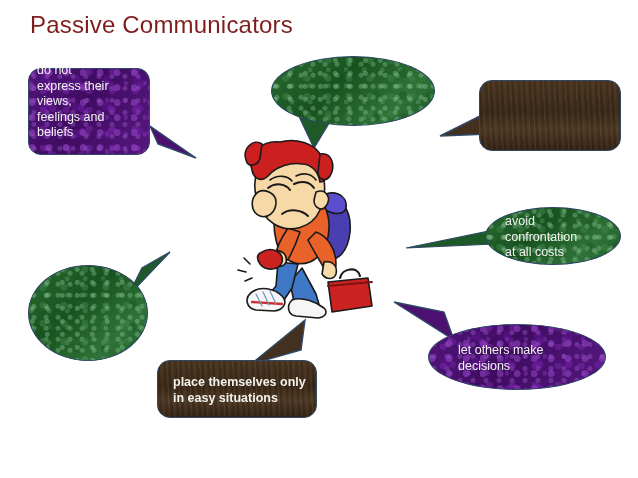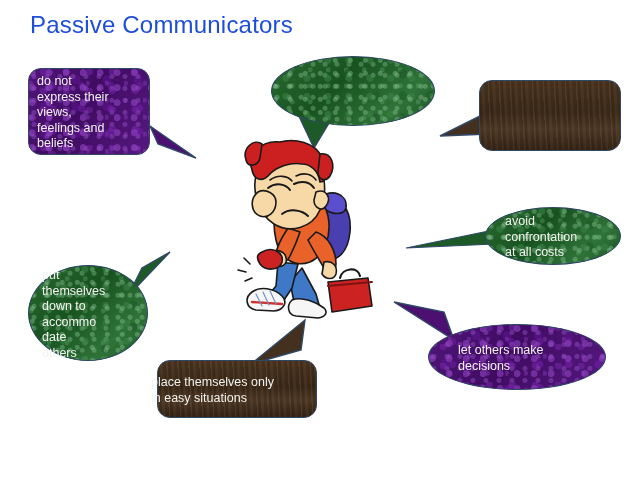--- a/index.html
+++ b/index.html
@@ -21,21 +21,21 @@
   }
 
   
   .title {
     position: absolute;
     left: 30px;
     top: 11px;
     font-size: 24px;
     font-weight: 400;
     letter-spacing: 0.2px;
-    color: #1d4ed8;
+    color: #7f1d1d;
     white-space: nowrap;
   }
 
   
   .btext {
     position: absolute;
     color: #f2f2ef;
     font-size: 12.5px;
     line-height: 15.5px;
     z-index: 6;
@@ -102,21 +102,21 @@
 <body>
 
 <div class="slide">
 
   <div class="title">Passive Communicators</div>
 
   <svg class="tail-svg" style="left:150px; top:120px; width:60px; height:50px;" viewBox="0 0 60 50">
     <polygon points="0,6 46,38 8,24" fill="#4b1070" stroke="#2f4868" stroke-width="1.4"></polygon>
   </svg>
   <div class="shape rrect purple-fill" style="left:28px; top:68px; width:122px; height:87px;"></div>
-  <div class="btext" style="left:37px; top:74px; width:112px;">do not
+  <div class="btext" style="left:37px; top:63px; width:112px;">do not
 express their
 views,
 feelings and
 beliefs</div>
 
   <svg class="tail-svg" style="left:296px; top:112px; width:50px; height:46px;" viewBox="0 0 50 46">
     <polygon points="2,2 36,6 18,36" fill="#1e5a28" stroke="#2f4868" stroke-width="1.4"></polygon>
   </svg>
   <div class="shape oval green-fill" style="left:271px; top:56px; width:164px; height:70px;"></div>
 
@@ -130,39 +130,33 @@
   </svg>
   <div class="shape oval green-fill" style="left:485px; top:207px; width:136px; height:58px;"></div>
   <div class="btext" style="left:505px; top:214px; width:112px;">avoid
 confrontation
 at all costs</div>
 
   <svg class="tail-svg" style="left:118px; top:250px; width:56px; height:52px;" viewBox="0 0 56 52">
     <polygon points="52,2 10,46 24,18" fill="#1e5a28" stroke="#2f4868" stroke-width="1.4"></polygon>
   </svg>
   <div class="shape green-fill" style="left:28px; top:265px; width:120px; height:96px; border-radius:50%; border:1.5px solid #2f4868; box-sizing:border-box;"></div>
-  <div class="btext" style="left:42px; top:268px; width:92px;">put
-themselves
-down to
-accommo
-date
-others</div>
 
   <svg class="tail-svg" style="left:392px; top:300px; width:80px; height:56px;" viewBox="0 0 80 56">
     <polygon points="2,2 62,40 52,12" fill="#4b1070" stroke="#2f4868" stroke-width="1.4"></polygon>
   </svg>
   <div class="shape oval purple-fill" style="left:428px; top:324px; width:178px; height:66px;"></div>
   <div class="btext" style="left:458px; top:343px; width:140px;">let others make
 decisions</div>
 
   <svg class="tail-svg" style="left:243px; top:318px; width:72px; height:52px;" viewBox="0 0 72 52">
     <polygon points="62,2 8,46 58,32" fill="#43301f" stroke="#2f4868" stroke-width="1.4"></polygon>
   </svg>
   <div class="shape rrect wood-fill" style="left:157px; top:360px; width:160px; height:58px;"></div>
-  <div class="btext" style="left:151px; top:375px; width:150px;">place themselves only
+  <div class="btext" style="left:173px; top:375px; width:150px;font-weight:bold;">place themselves only
 in easy situations</div>
 
   <svg class="character" viewBox="0 0 142 190">
     <g stroke="#1a1a1a" stroke-width="1.6" stroke-linejoin="round" stroke-linecap="round">
 
       <path d="M70,132 L84,158 L88,172 L78,176 L62,166 L58,146 Z" fill="#3f78c6"></path>
       <path d="M60,164 C70,160 84,166 92,172 C96,176 94,181 86,182 L64,180 C56,179 54,170 60,164 Z" fill="#f6f6f6"></path>
 
       <path d="M46,126 L44,150 L34,162 L48,170 L60,152 L66,128 Z" fill="#3f78c6"></path>
 

